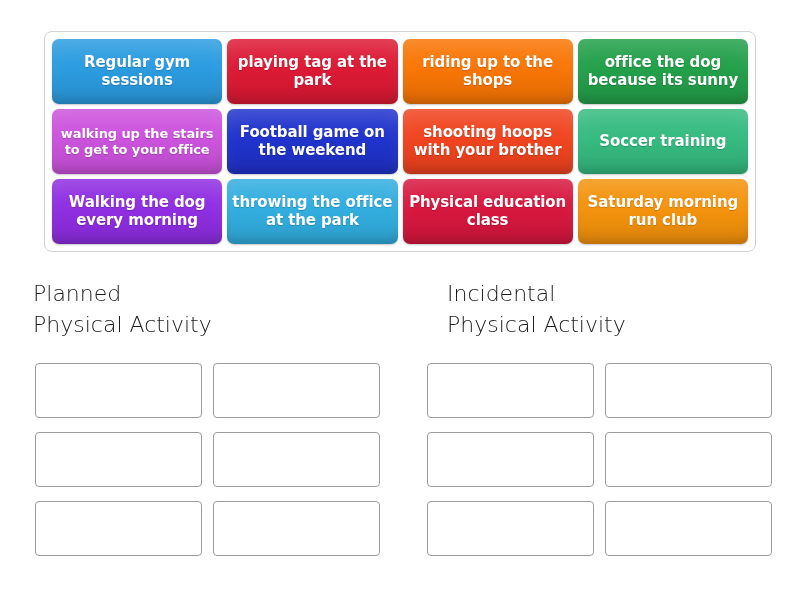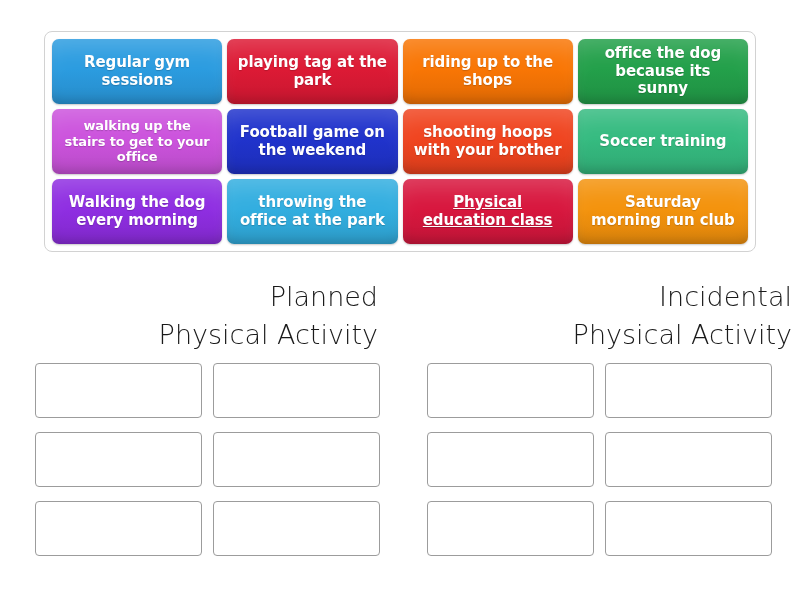--- a/index.html
+++ b/index.html
@@ -41,21 +41,21 @@
     border-radius: 7px;
     display: flex;
     align-items: center;
     justify-content: center;
     text-align: center;
     color: #ffffff;
     font-weight: bold;
     font-size: 15px;
     line-height: 1.17;
     letter-spacing: -0.1px;
-    padding: 2px 10px;
+    padding: 2px 2px;
     box-sizing: border-box;
     text-shadow: 0 1px 1px rgba(0,0,0,0.18);
     box-shadow: inset 0 22px 26px -14px rgba(255,255,255,0.22),
                 inset 0 -10px 14px -8px rgba(0,0,0,0.22),
                 0 1px 2px rgba(0,0,0,0.22);
     cursor: move;
     overflow: hidden;
     user-select: none;
   }
   .tile .tile-text { display: block; width: 100%; }
@@ -63,24 +63,24 @@
 
   
   .category {
     position: absolute;
     top: 278px;
     width: 345px;
   }
   #category-planned { left: 33px; }
   #category-incidental { left: 447px; }
   .category-title {
-    text-align: right;
+    text-align: left;
     font-family: "DejaVu Sans", "Liberation Sans", sans-serif;
     font-weight: 300;
-    font-size: 27px;
+    font-size: 22px;
     line-height: 1.42;
     color: #1a1a1a;
     white-space: pre-line;
   }
 
   
   .slot-grid {
     position: absolute;
     display: grid;
     grid-template-columns: repeat(2, 167px);
@@ -135,21 +135,21 @@
         <span class="tile-text">Soccer training</span>
       </div>
       <div class="tile" style="background: linear-gradient(rgb(143, 46, 226) 0%, rgb(143, 46, 226) 46%, rgb(129, 41, 203) 100%);">
         <span class="tile-text">Walking the dog
 every morning</span>
       </div>
       <div class="tile" style="background: linear-gradient(rgb(50, 174, 224) 0%, rgb(50, 174, 224) 46%, rgb(45, 157, 202) 100%);">
         <span class="tile-text">throwing the
 office at the park</span>
       </div>
-      <div class="tile" style="background: linear-gradient(rgb(216, 23, 62) 0%, rgb(216, 23, 62) 46%, rgb(194, 21, 56) 100%); text-decoration: underline;">
+      <div class="tile" style="background: linear-gradient(rgb(216, 23, 62) 0%, rgb(216, 23, 62) 46%, rgb(194, 21, 56) 100%);">
         <span class="tile-text">Physical
 education class</span>
       </div>
       <div class="tile" style="background: linear-gradient(rgb(244, 147, 13) 0%, rgb(244, 147, 13) 46%, rgb(220, 132, 12) 100%);">
         <span class="tile-text">Saturday
 morning run club</span>
       </div>
     </div>
 </div>
 

